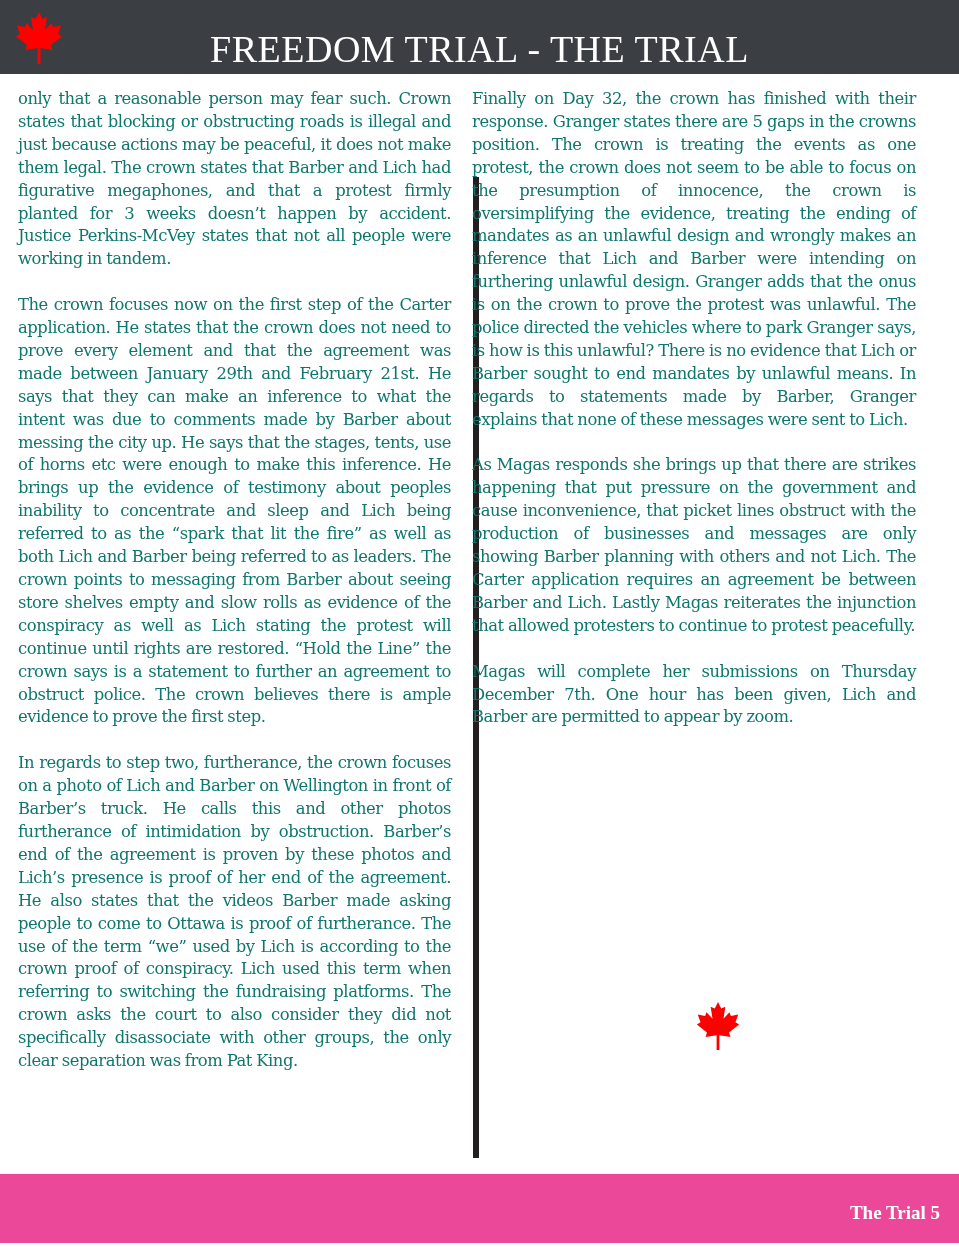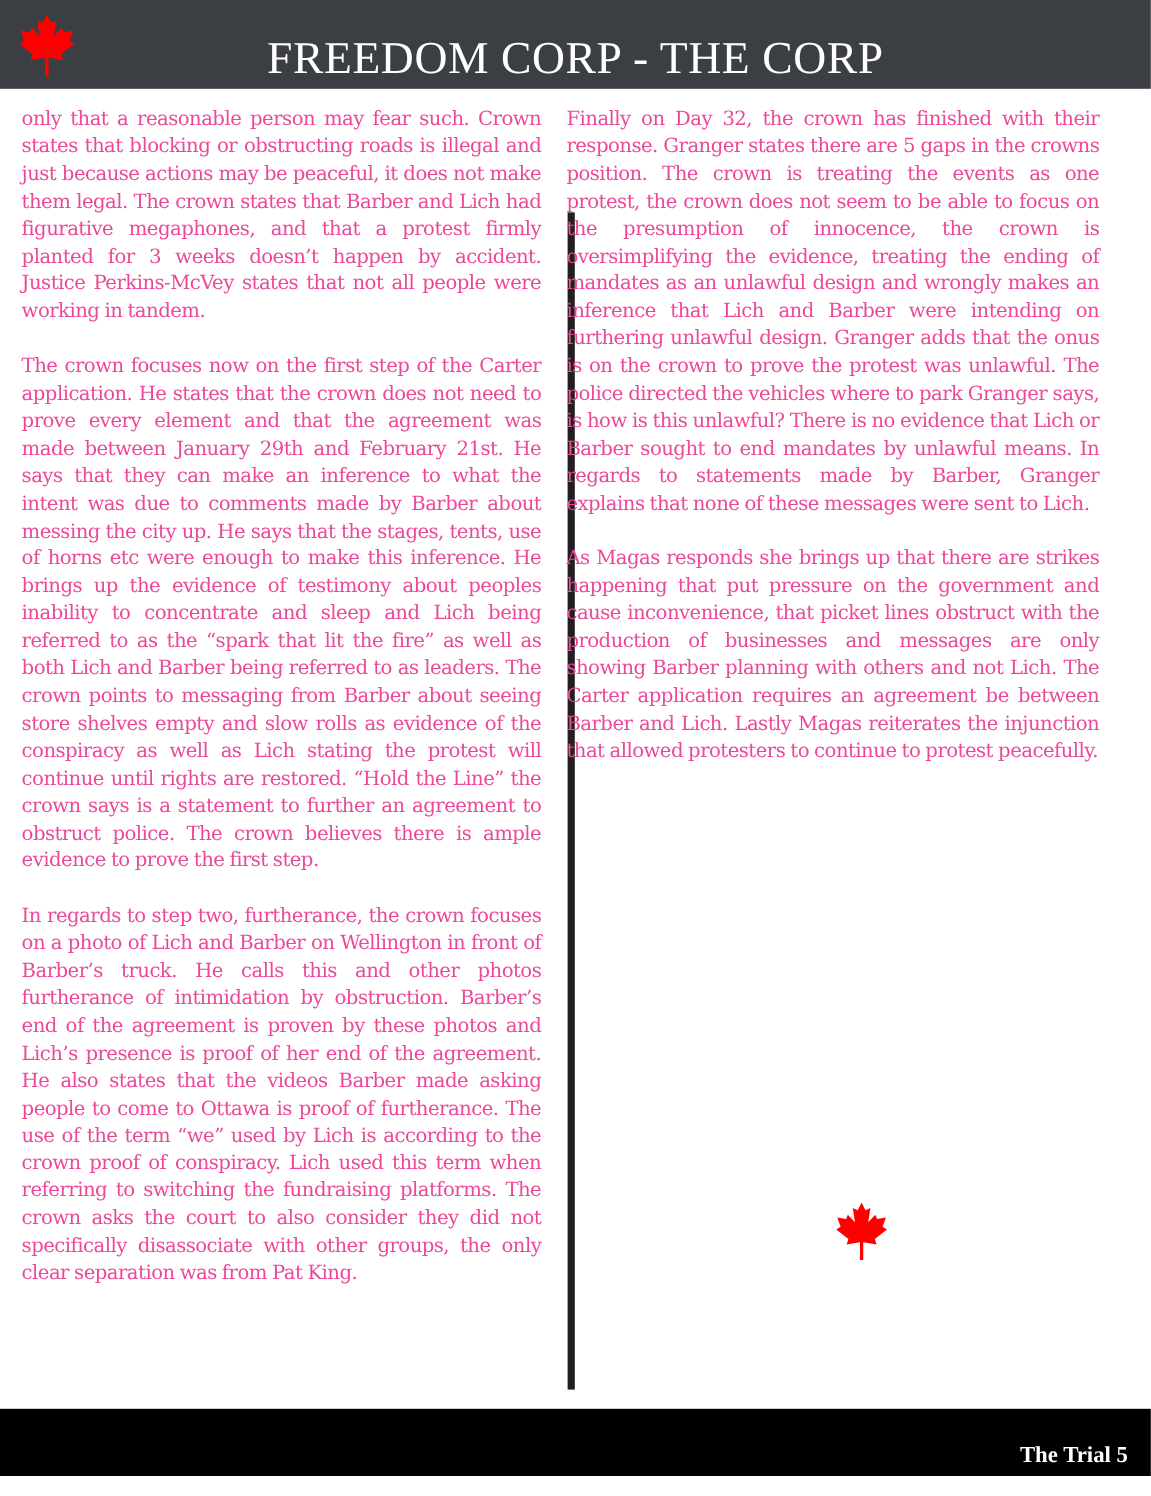--- a/index.html
+++ b/index.html
@@ -41,21 +41,21 @@
       line-height: 46px;
       padding-left: 0px;
     }
     .col {
       position: absolute;
       top: 88px;
       width: 433px;
       font-family: "DejaVu Serif", "Liberation Serif", serif;
       font-size: 16.4px;
       line-height: 22.9px;
-      color: #ec4899;
+      color: #0f766e;
       text-align: justify;
       letter-spacing: -0.45px;
       word-spacing: -0.5px;
     }
     .col p {
       margin: 0 0 22.9px 0;
     }
     .col-left { left: 18px; }
     .col-right { left: 472px; width: 444px; }
     .divider {
@@ -71,54 +71,55 @@
       left: 695px;
       top: 1001px;
       width: 46px;
       height: 50px;
     }
     .footer {
       position: absolute;
       left: 0;
       top: 1174px;
       width: 959px;
-      height: 56px;
-      background: #000000;
+      height: 69px;
+      background: #ec4899;
     }
     .footer .page-label {
       position: absolute;
       right: 19px;
       top: 28px;
       color: #ffffff;
       font-family: "Liberation Serif", "DejaVu Serif", serif;
       font-weight: bold;
       font-size: 19px;
     }
   </style>
 </head>
 <body>
 
 <div class="header">
   <svg class="leaf" viewBox="0 0 100 104">
     <path fill="#ff0000" d="M50 0 L57 14 L66 10 L62 36 L75 22 L78 30 L94 27 L88 44 L96 49 L74 66 L77 76 L53 72 L53 104 L47 104 L47 72 L23 76 L26 66 L4 49 L12 44 L6 27 L22 30 L25 22 L38 36 L34 10 L43 14 Z"></path>
   </svg>
-  <div class="title">FREEDOM CORP - THE CORP</div>
+  <div class="title">FREEDOM TRIAL - THE TRIAL</div>
 </div>
 
 <div class="col col-left">
   <p>only that a reasonable person may fear such.  Crown states that blocking or obstructing roads is illegal and just because actions may be peaceful, it does not make them legal.  The crown states that Barber and Lich had figurative megaphones, and that a protest firmly planted for 3 weeks doesn’t happen by accident.  Justice Perkins-McVey states that not all people were working in tandem.</p>
   <p>The crown focuses now on the first step of the Carter application.  He states that the crown does not need to prove every element and that the agreement was made between January 29th and February 21st.  He says that they can make an inference to what the intent was due to comments made by Barber about messing the city up.  He says that the stages, tents, use of horns etc were enough to make this inference.   He brings up the evidence of testimony about peoples inability to concentrate and sleep and Lich being referred to as the  “spark that lit the fire”  as well as both Lich and Barber being referred to as leaders.  The crown points to messaging from Barber about seeing store shelves empty and slow rolls as evidence of the conspiracy as well as Lich stating the protest will continue until rights are restored.   “Hold the Line”  the crown says is a statement to further an agreement to obstruct police.  The crown believes there is ample evidence to prove the first step.</p>
   <p>In regards to step two, furtherance, the crown focuses on a photo of Lich and Barber on Wellington in front of Barber’s truck.   He calls this and other photos  furtherance of intimidation by obstruction.  Barber’s end of the agreement is proven by these photos and Lich’s presence is proof of her end of the agreement.  He also states that the videos Barber made asking people to come to Ottawa is proof of furtherance.   The use of the term  “we”  used by Lich is according to the crown proof of conspiracy.  Lich used this term when referring to switching the fundraising platforms.   The crown asks the court to also consider they did not specifically disassociate with other groups, the only clear separation was from Pat King.</p>
 </div>
 
 <div class="divider"></div>
 
 <div class="col col-right">
   <p>Finally on Day 32, the crown has finished with their response.  Granger states there are 5 gaps in the crowns position.  The crown is treating the events as one protest, the crown does not seem to be able to focus on the presumption of innocence, the crown is oversimplifying the evidence, treating the ending of mandates as an unlawful design and wrongly makes an inference that Lich and Barber were intending on furthering unlawful design.   Granger adds that the onus is on the crown to prove the protest was unlawful.   The police directed the vehicles where to park Granger says, is how is this unlawful?  There is no evidence that Lich or Barber sought to end mandates by unlawful means.   In regards to statements made by Barber, Granger explains that none of these messages were sent to Lich.</p>
   <p>As Magas responds she brings up that there are strikes happening that put pressure on the government and cause inconvenience, that picket lines obstruct with the production of businesses and messages are only showing Barber planning with others and not Lich.  The Carter application requires an agreement be between Barber and Lich. Lastly Magas reiterates the injunction that allowed protesters to continue to protest peacefully.</p>
+  <p>Magas will complete her submissions on Thursday December 7th.  One hour has been given, Lich and Barber are permitted to appear by zoom.</p>
 </div>
 
 <svg class="leaf-mid" viewBox="0 0 100 104">
   <path fill="#ff0000" d="M50 0 L57 14 L66 10 L62 36 L75 22 L78 30 L94 27 L88 44 L96 49 L74 66 L77 76 L53 72 L53 104 L47 104 L47 72 L23 76 L26 66 L4 49 L12 44 L6 27 L22 30 L25 22 L38 36 L34 10 L43 14 Z"></path>
 </svg>
 
 <div class="footer">
   <div class="page-label">The Trial 5</div>
 </div>
 

